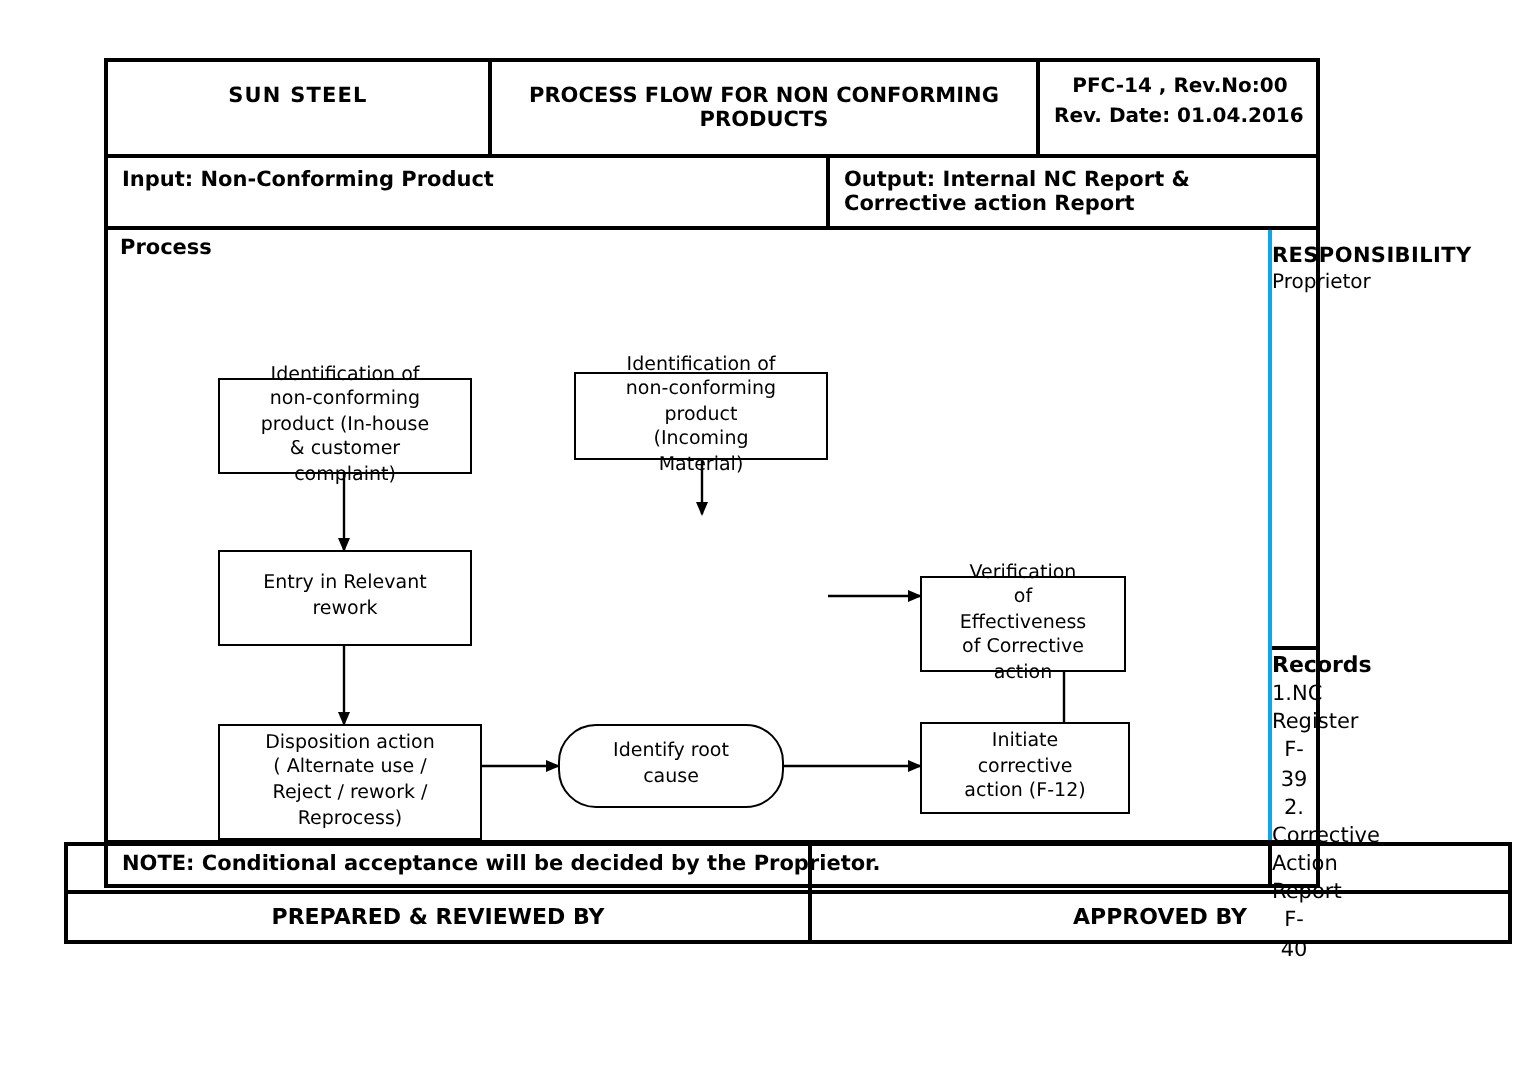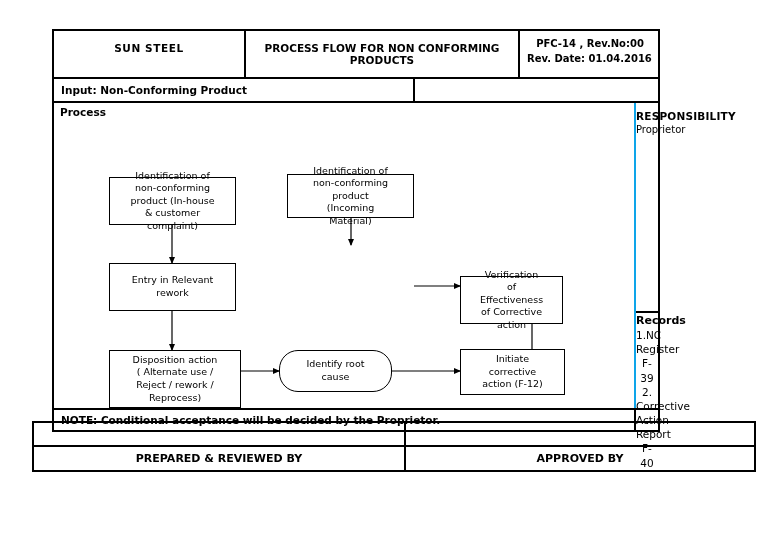--- a/index.html
+++ b/index.html
@@ -229,20 +229,21 @@
     <div class="hdr-company">SUN STEEL</div>
     <div class="hdr-title">PROCESS FLOW FOR NON CONFORMING PRODUCTS</div>
     <div class="hdr-doc">
       <div class="l1">PFC-14 , Rev.No:00</div>
       <div class="l2">Rev. Date: 01.04.2016</div>
     </div>
   </div>
 
   <div class="io-row">
     <div class="io-in">Input:   Non-Conforming Product</div>
+    <div class="io-out">Output: Internal NC Report &amp; Corrective action Report</div>
   </div>
 
   <div class="body-row">
 
     <div class="process-cell">
       <div class="process-label">Process</div>
 
       <svg class="conn" viewBox="0 0 582 305">
         <defs>
           <marker id="arrow" markerWidth="7" markerHeight="7" refX="6" refY="3" orient="auto" markerUnits="userSpaceOnUse">

